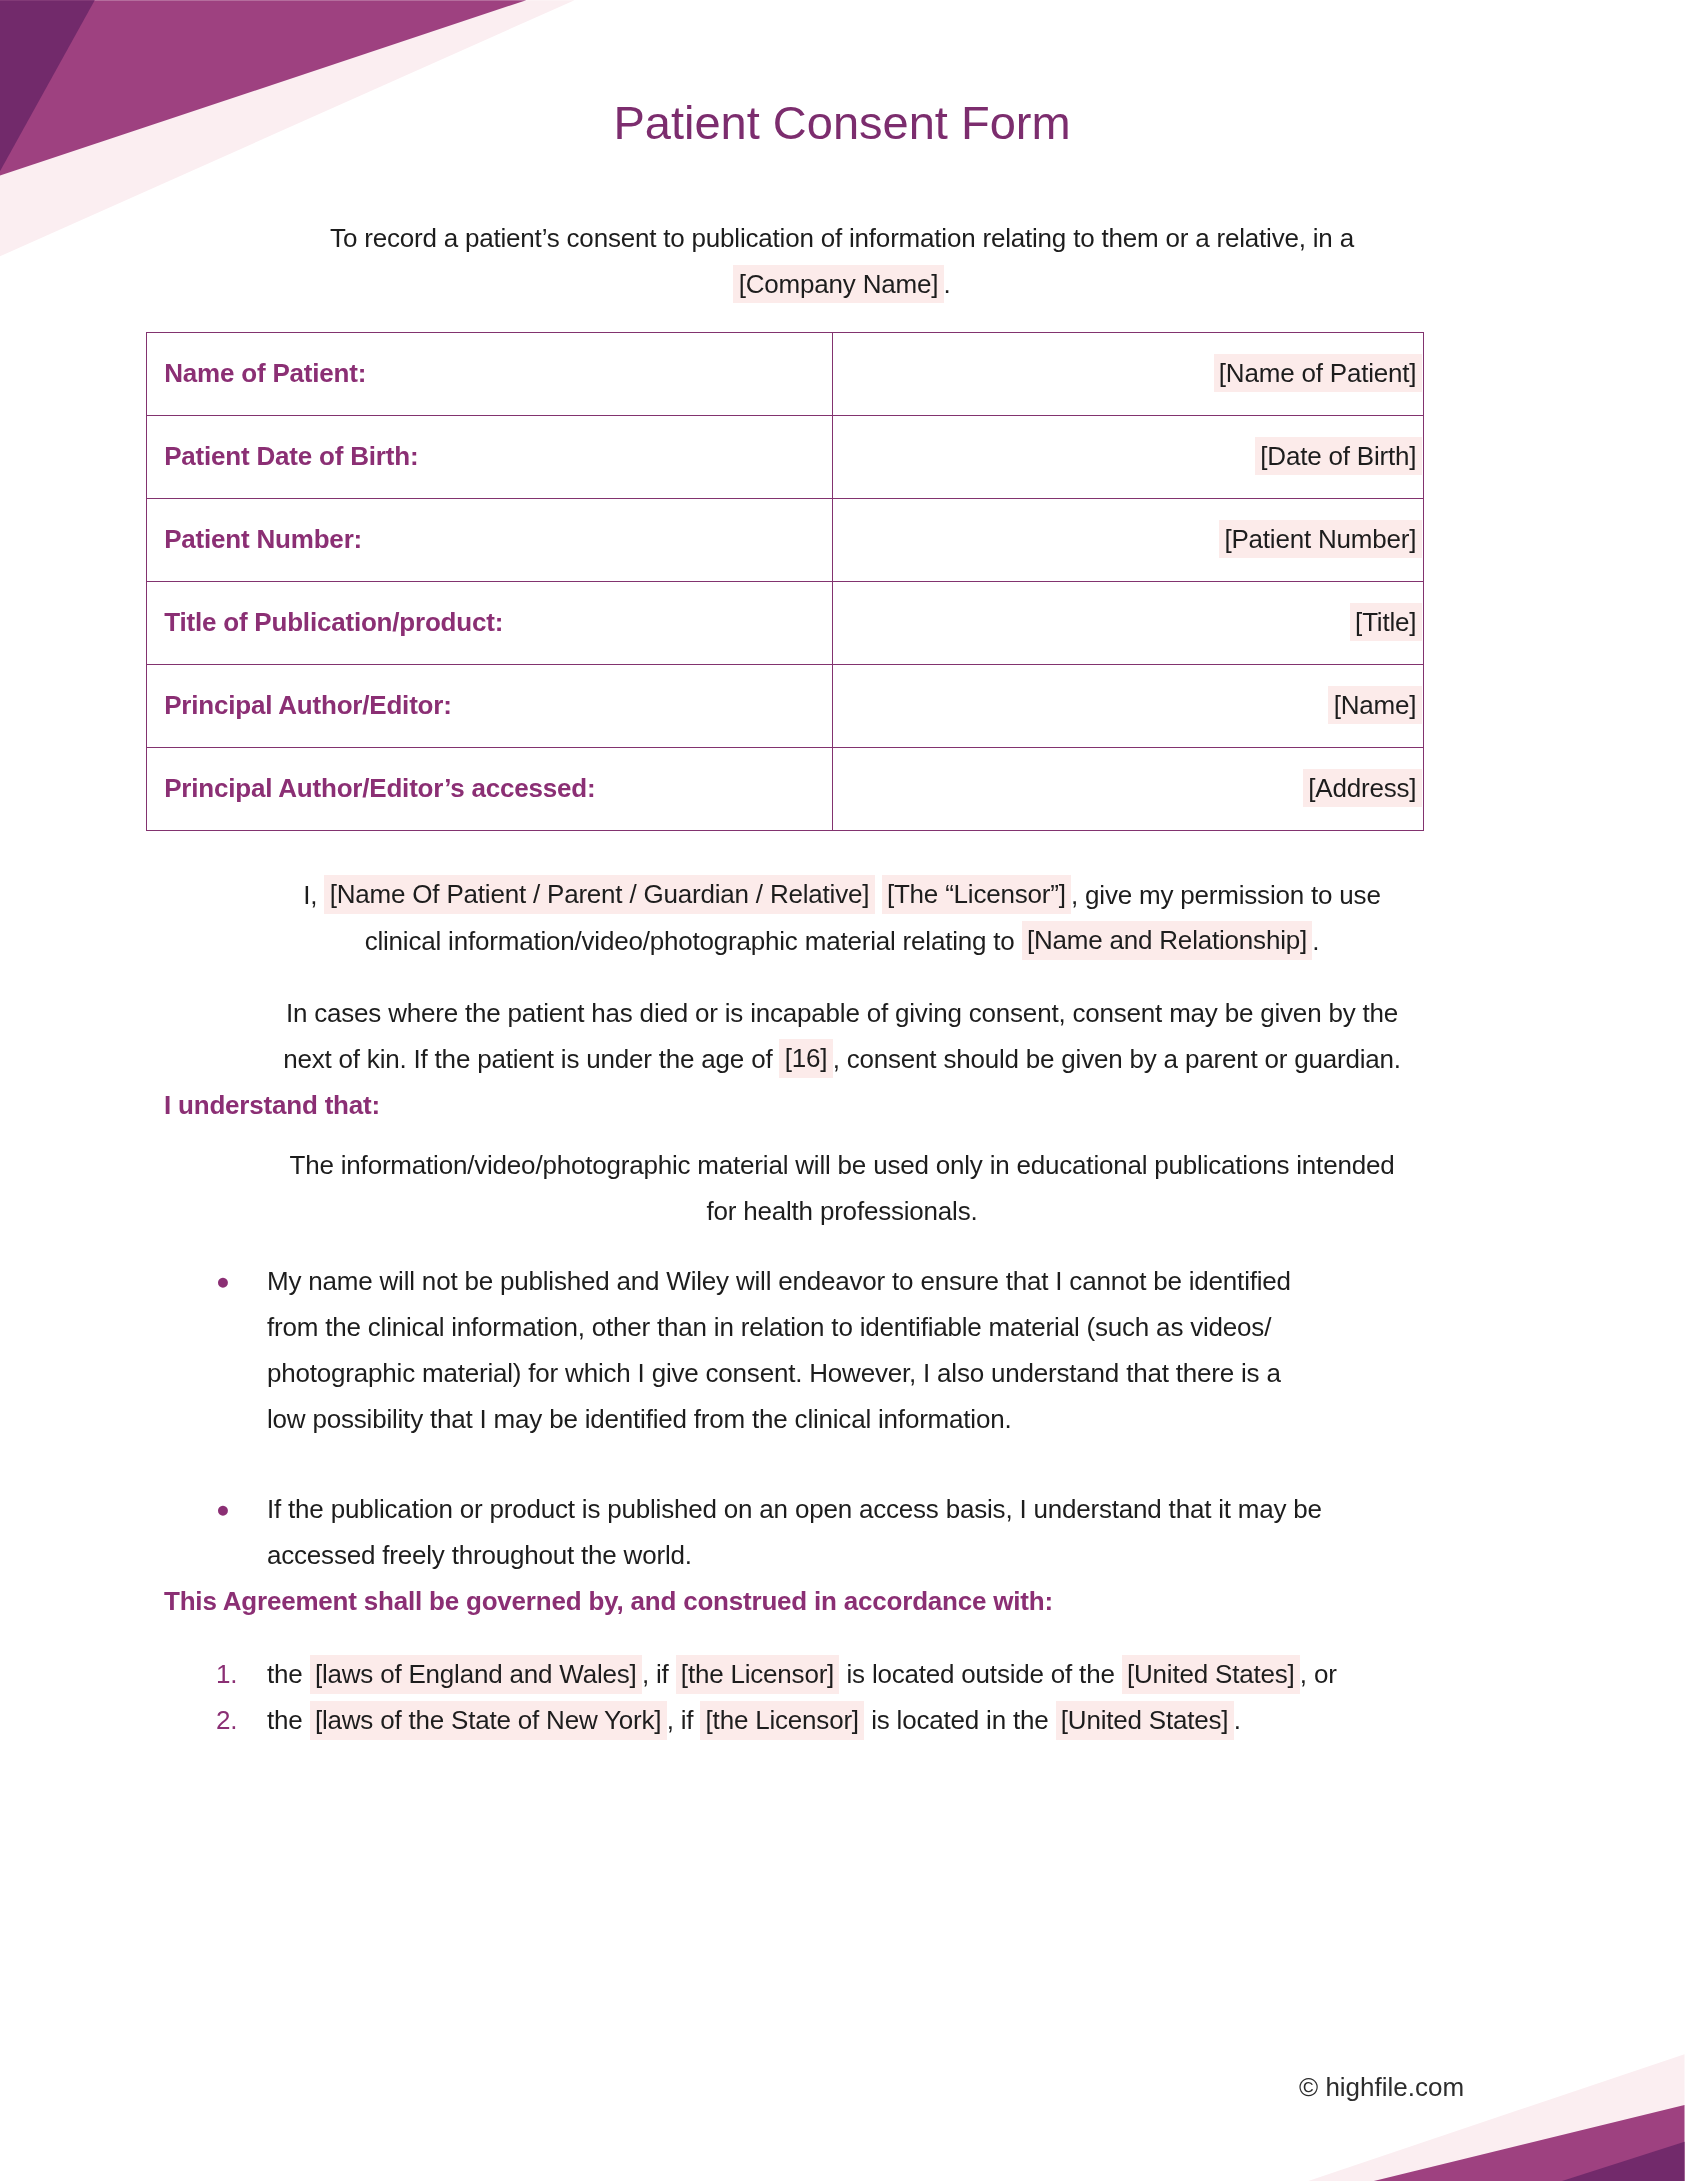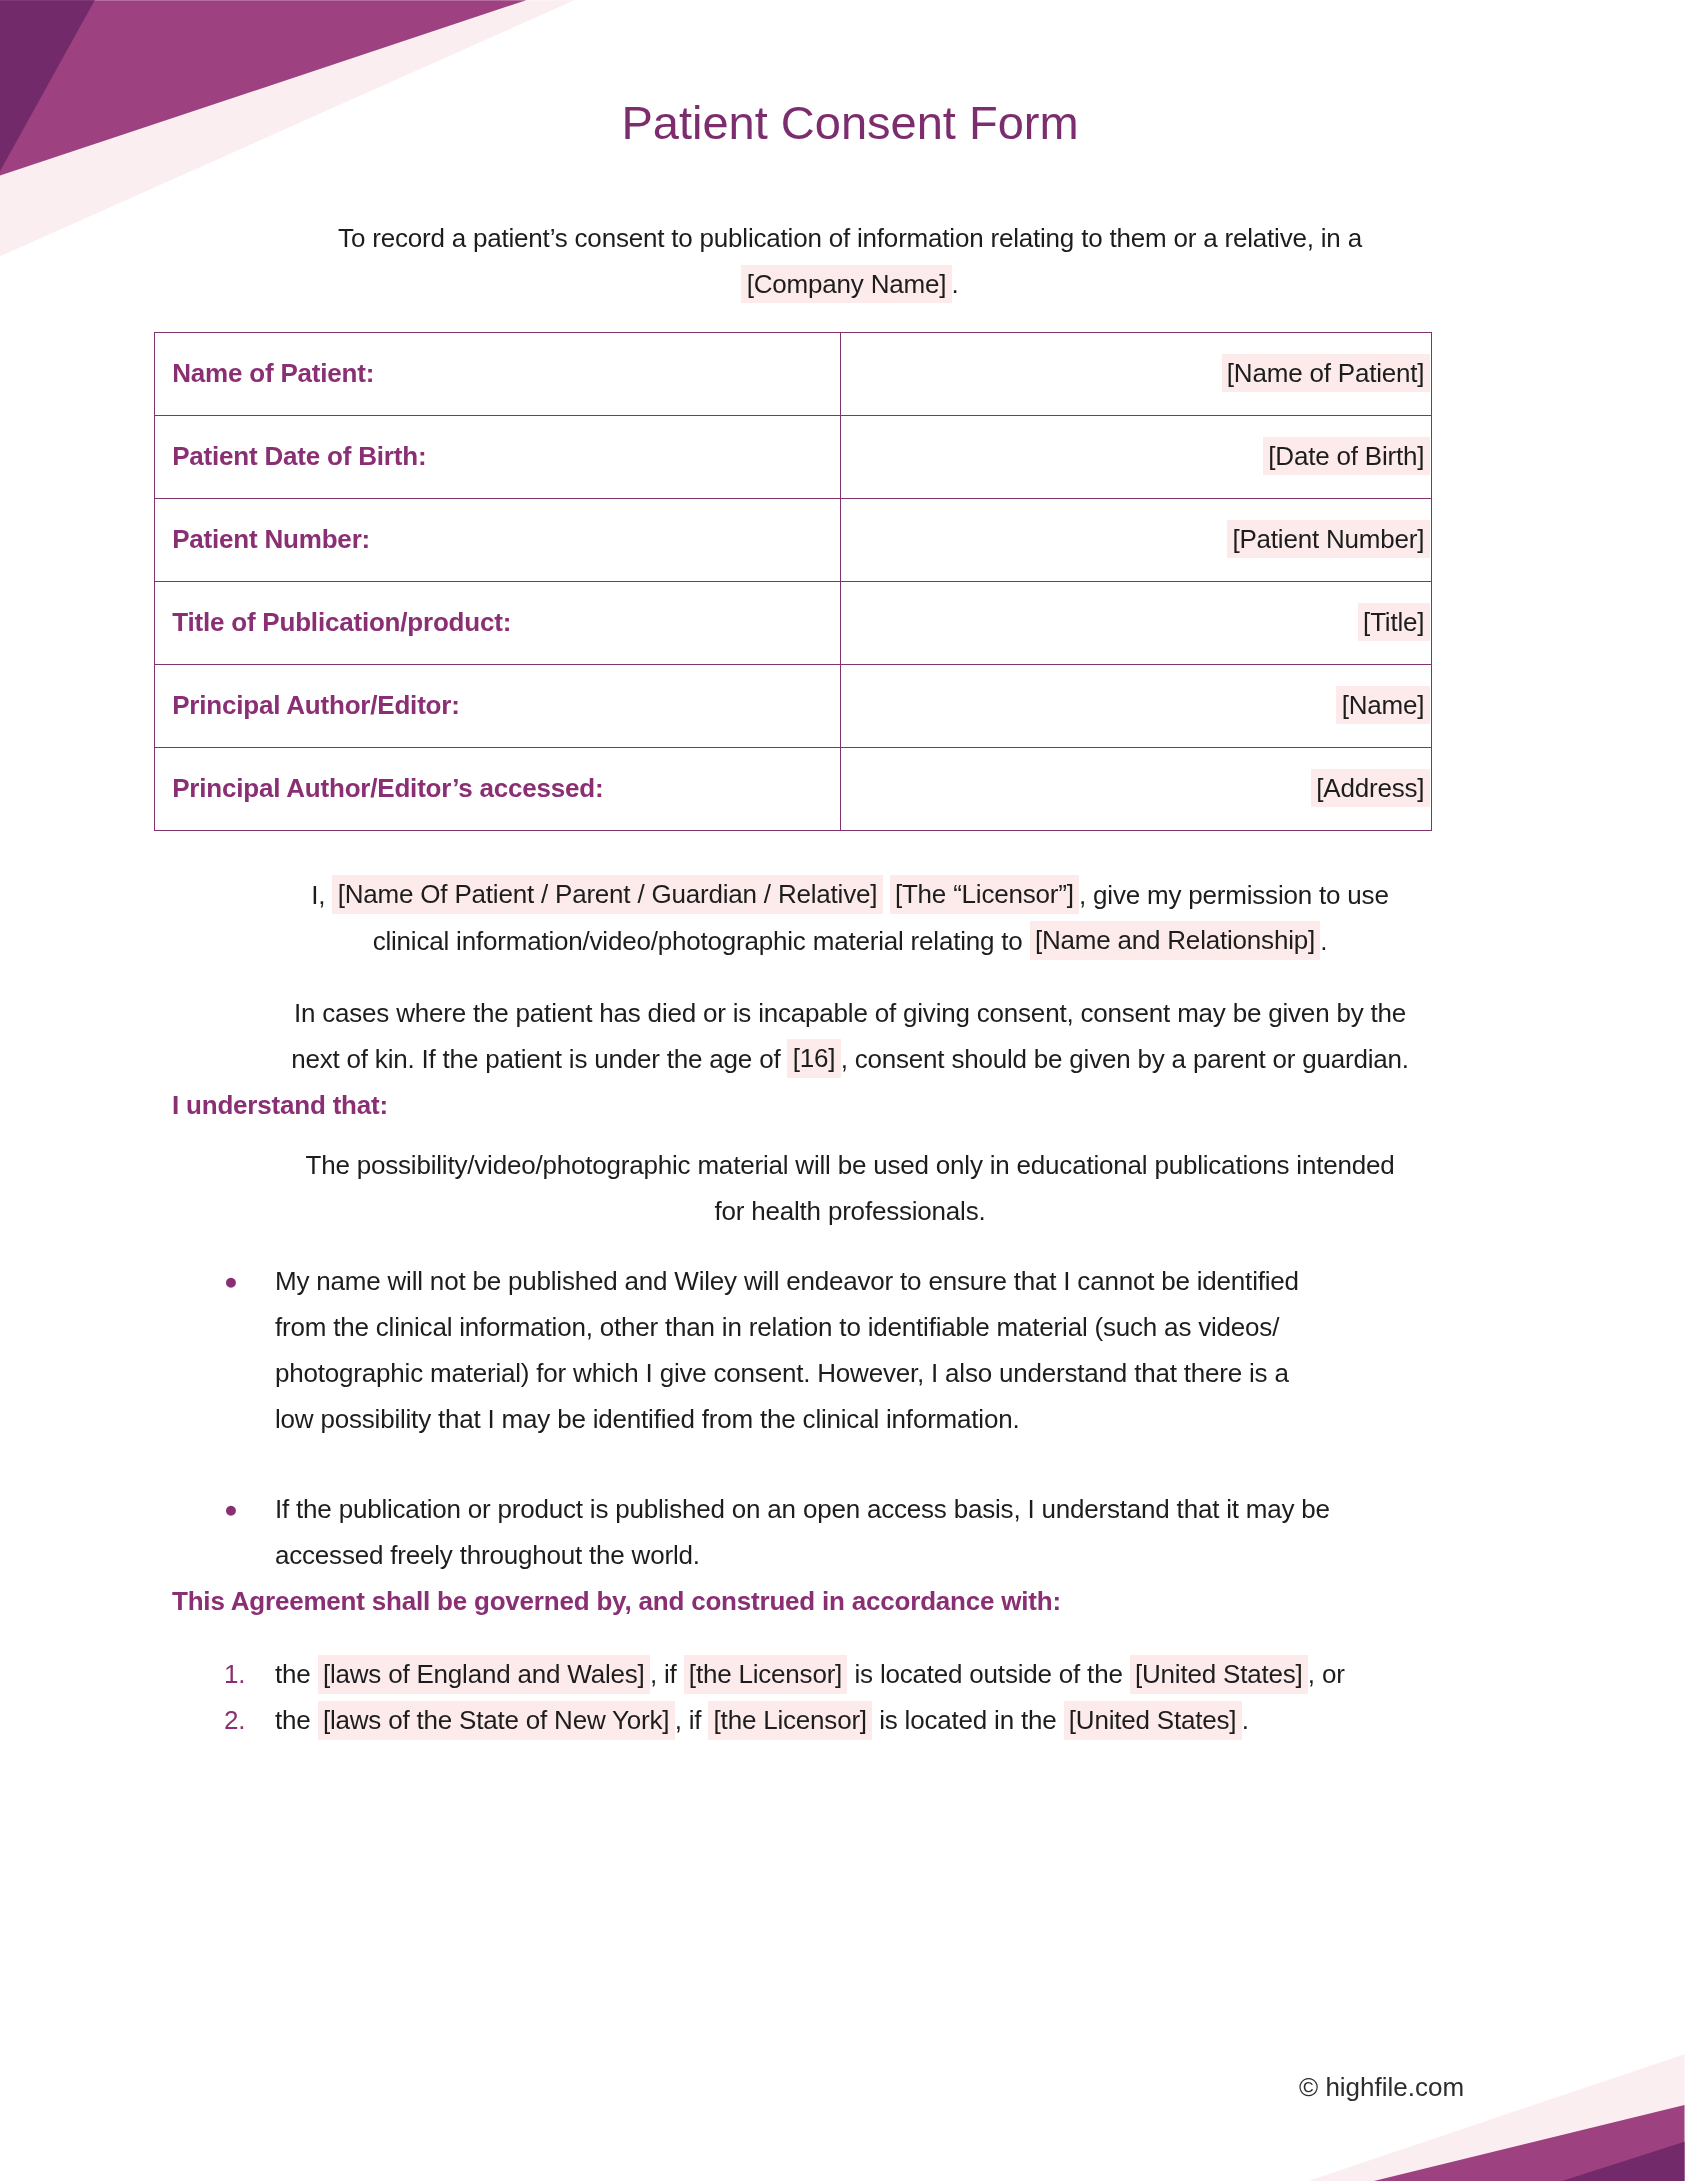--- a/index.html
+++ b/index.html
@@ -12,21 +12,21 @@
     width: 1685px;
     height: 2181px;
     background: #ffffff;
     overflow: hidden;
   }
   .deco-top { position: absolute; top: 0; left: 0; display: block; }
   .deco-bottom { position: absolute; right: 0; bottom: 0; display: block; }
 
   .content {
     position: absolute;
-    left: 172px;
+    left: 164px;
     top: 0;
     width: 1356px;
     color: #1d1d1d;
   }
   .title {
     margin: 97px 0 0 0;
     font-size: 47px;
     line-height: 51px;
     font-weight: 400;
     color: #7c2d6e;
@@ -169,21 +169,21 @@
   </tr>
 </tbody>
     </table>
 
     <p class="para mt-perm"><span>I, </span><span class="hl">[Name Of Patient / Parent / Guardian / Relative]</span><span> </span><span class="hl">[The “Licensor”]</span><span>, give my permission to use</span><br><span>clinical information/video/photographic material relating to </span><span class="hl">[Name and Relationship]</span><span>.</span></p>
 
     <p class="para mt-kin"><span>In cases where the patient has died or is incapable of giving consent, consent may be given by the</span><br><span>next of kin. If the patient is under the age of </span><span class="hl">[16]</span><span>, consent should be given by a parent or guardian.</span></p>
 
     <h2 class="heading mt-h1">I understand that:</h2>
 
-    <p class="para mt-tight"><span>The possibility/video/photographic material will be used only in educational publications intended</span><br><span>for health professionals.</span></p>
+    <p class="para mt-tight"><span>The information/video/photographic material will be used only in educational publications intended</span><br><span>for health professionals.</span></p>
 
     <ul class="bullets">
   <li>
     <span class="marker bullet">●</span>
     <span class="li-text"><span>My name will not be published and Wiley will endeavor to ensure that I cannot be identified</span><br><span>from the clinical information, other than in relation to identifiable material (such as videos/</span><br><span>photographic material) for which I give consent. However, I also understand that there is a</span><br><span>low possibility that I may be identified from the clinical information.</span></span>
   </li>
 
   <li>
     <span class="marker bullet">●</span>
     <span class="li-text"><span>If the publication or product is published on an open access basis, I understand that it may be</span><br><span>accessed freely throughout the world.</span></span>

